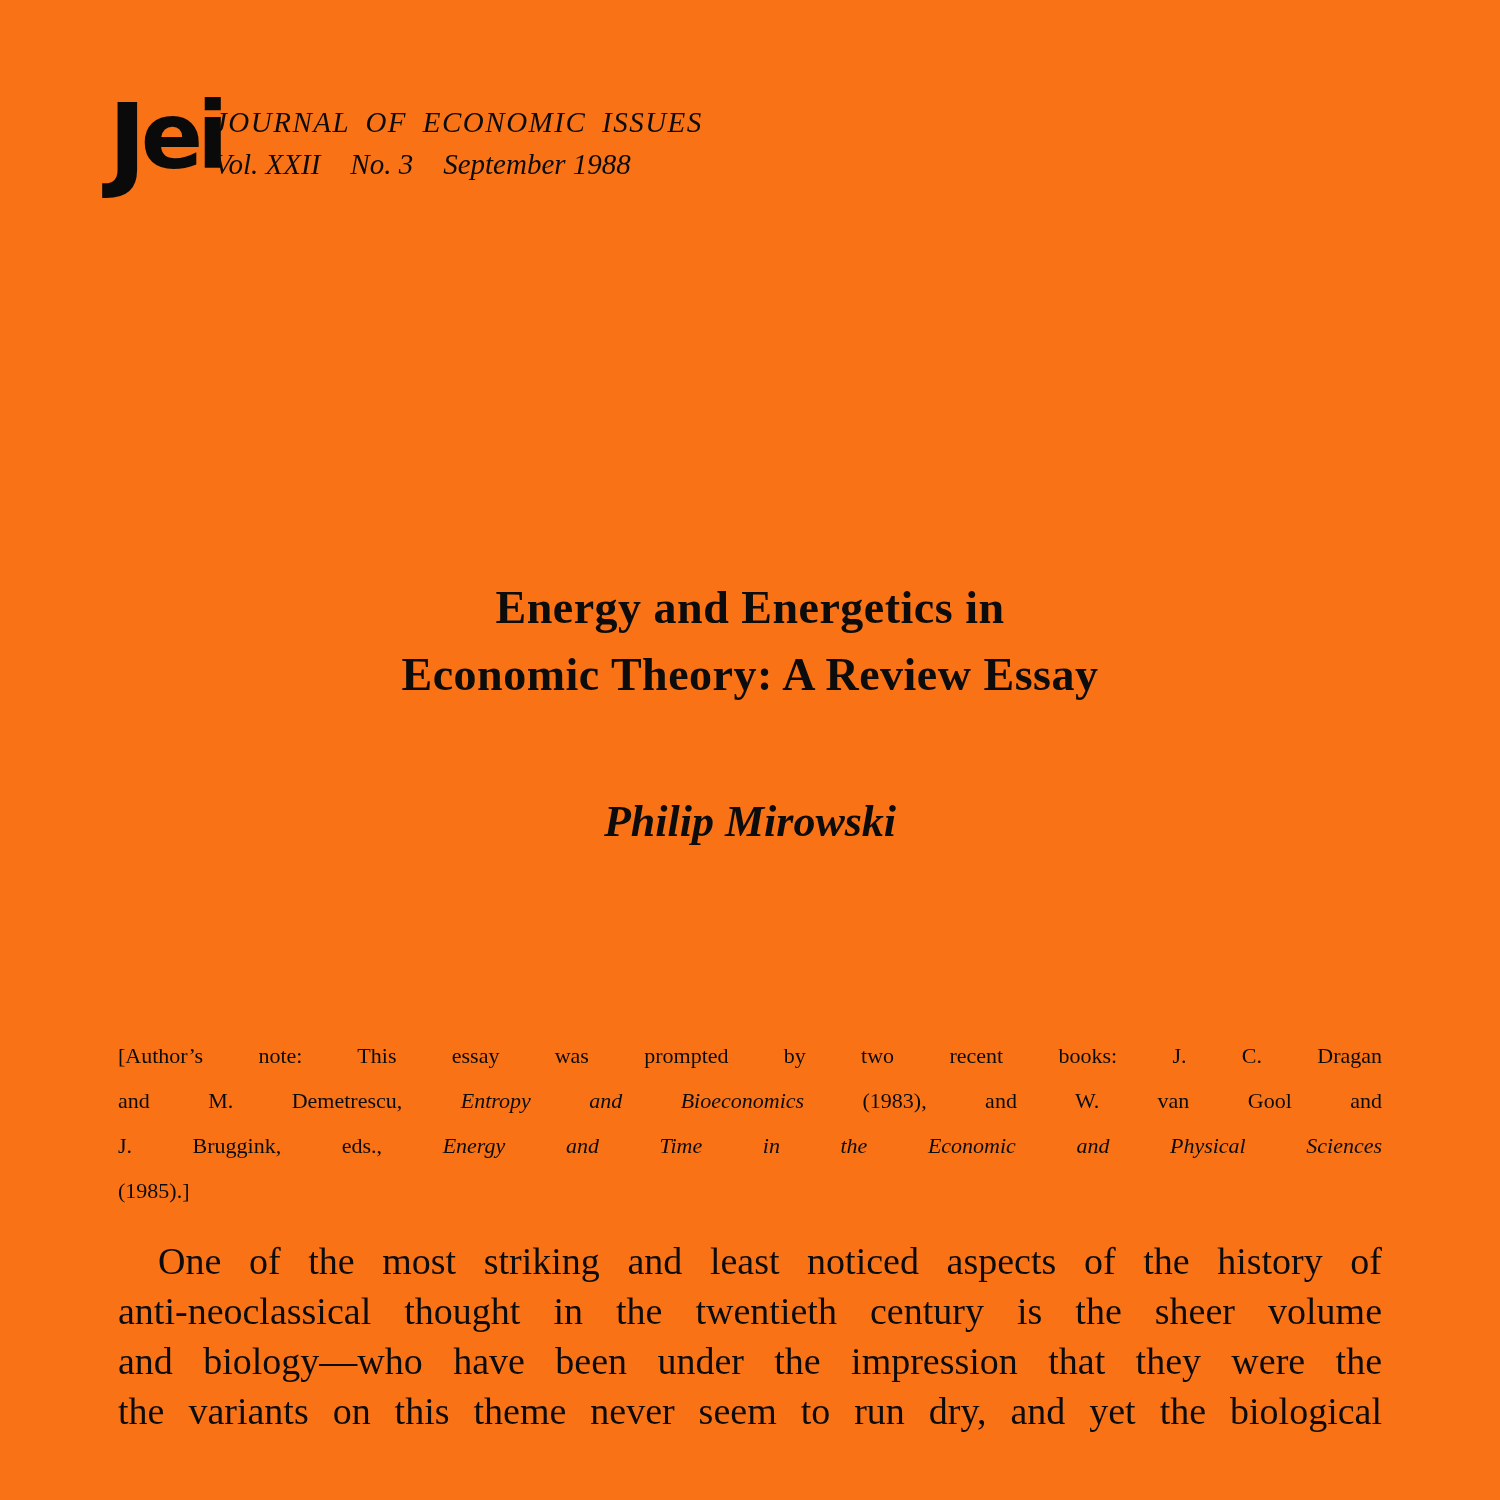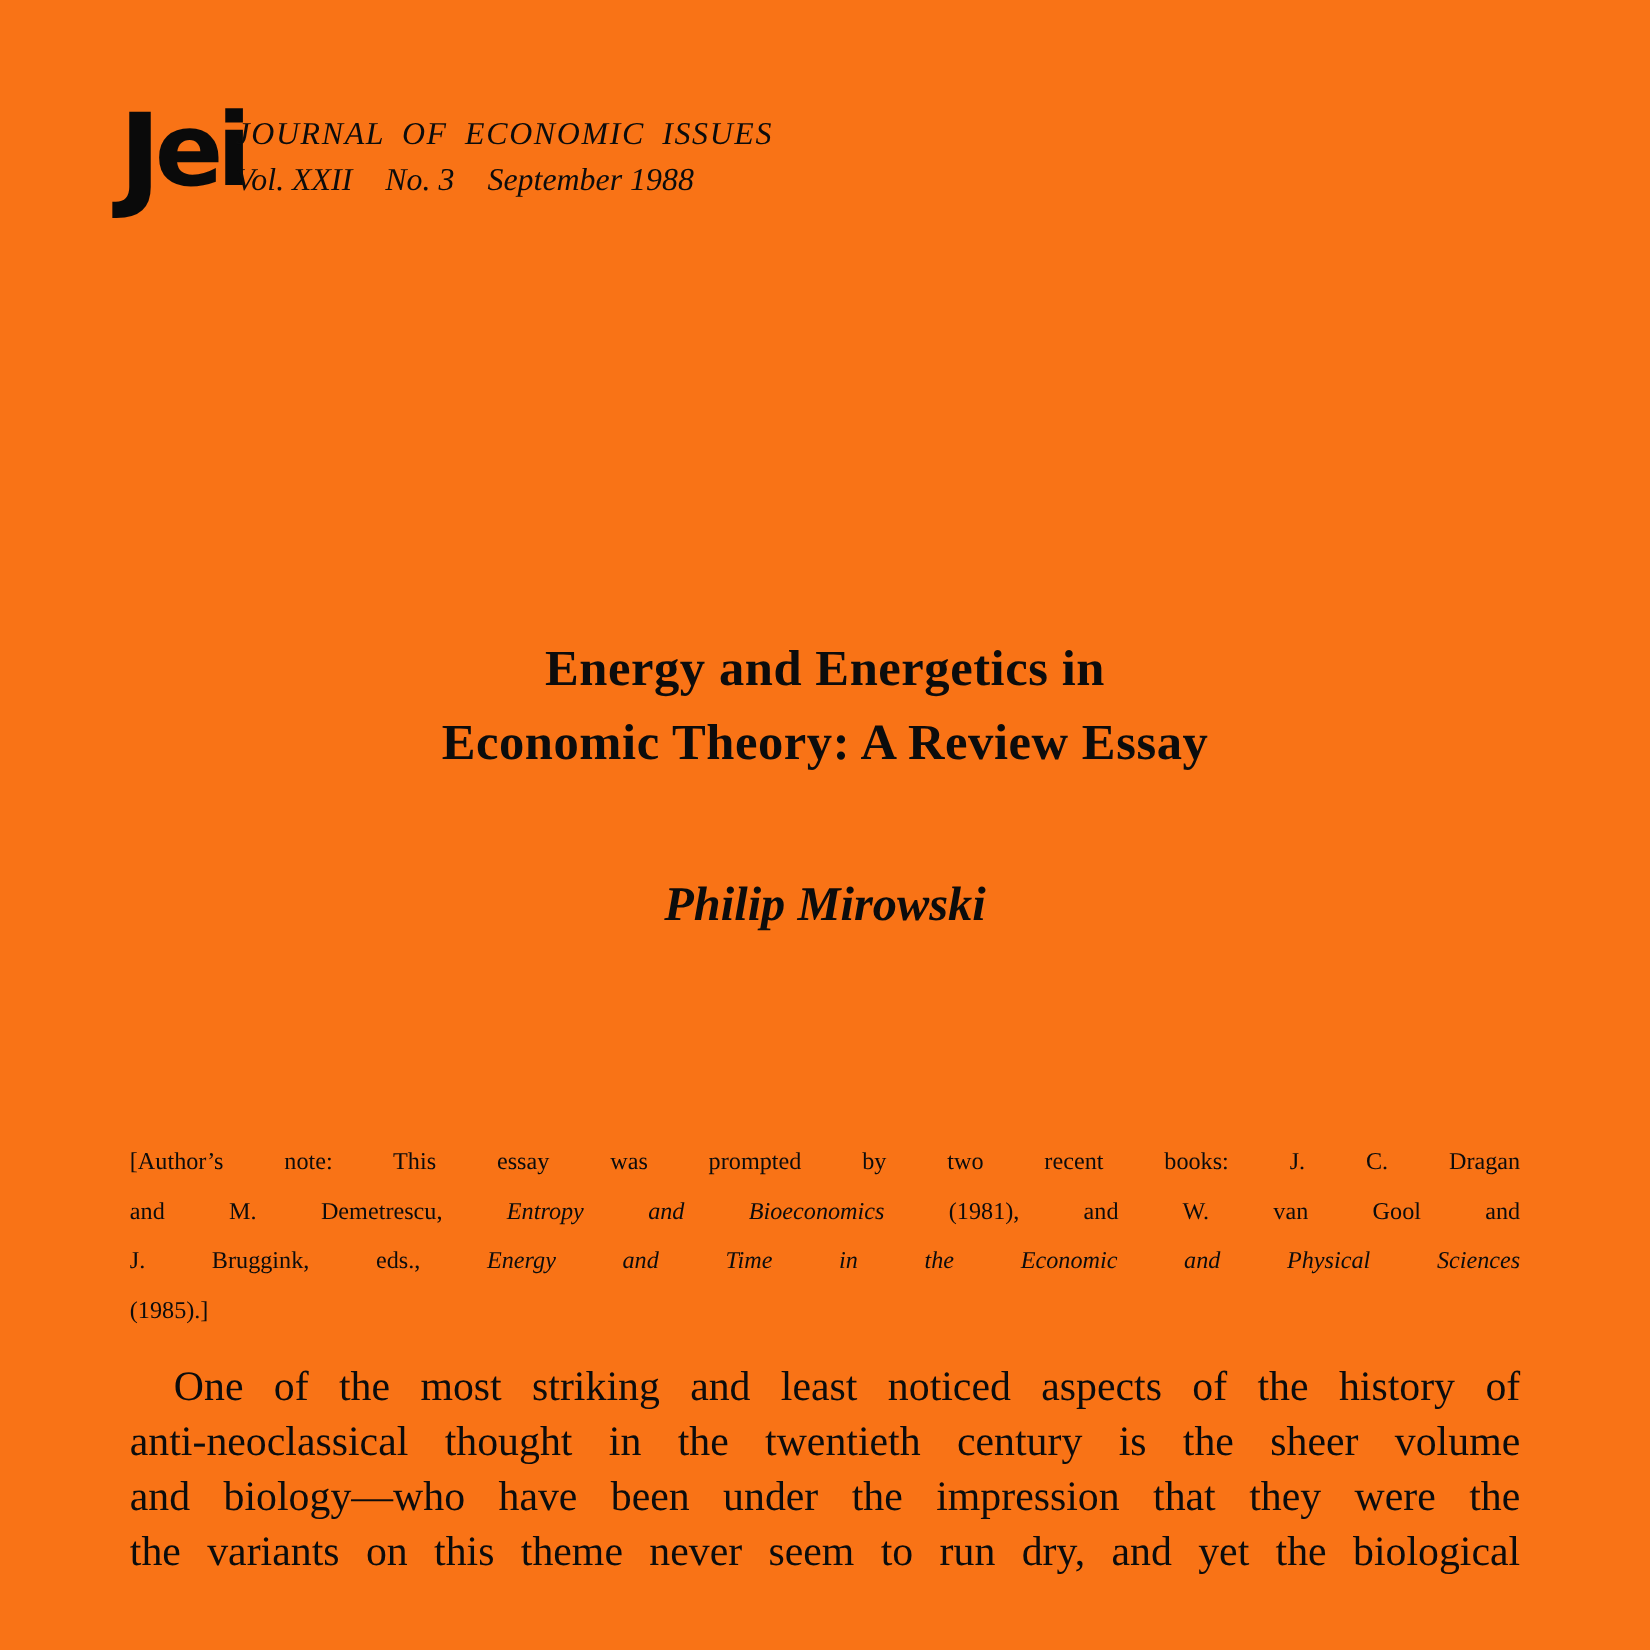--- a/index.html
+++ b/index.html
@@ -117,21 +117,21 @@
 
   <div class="article-title">
     <div>Energy and Energetics in</div>
     <div>Economic Theory: A Review Essay</div>
   </div>
 
   <div class="author-name">Philip Mirowski</div>
 
   <div class="authors-note">
     <div class="jline">[Author’s note: This essay was prompted by two recent books: J. C. Dragan</div>
-    <div class="jline"><span>and M. Demetrescu, </span><span class="it">Entropy and Bioeconomics</span><span> (1981), and W. van Gool and</span></div>
+    <div class="jline"><span>and M. Demetrescu, </span><span class="it">Entropy and Bioeconomics</span><span> (1983), and W. van Gool and</span></div>
     <div class="jline"><span>J. Bruggink, eds., </span><span class="it">Energy and Time in the Economic and Physical Sciences</span></div>
     <div class="jline jline-left">(1985).]</div>
   </div>
 
   <div class="body-par">
     <div class="jline indent">One of the most striking and least noticed aspects of the history of</div>
     <div class="jline">anti-neoclassical thought in the twentieth century is the sheer volume</div>
     <div class="jline">and biology—who have been under the impression that they were the</div>
     <div class="jline">the variants on this theme never seem to run dry, and yet the biological</div>
   </div>

